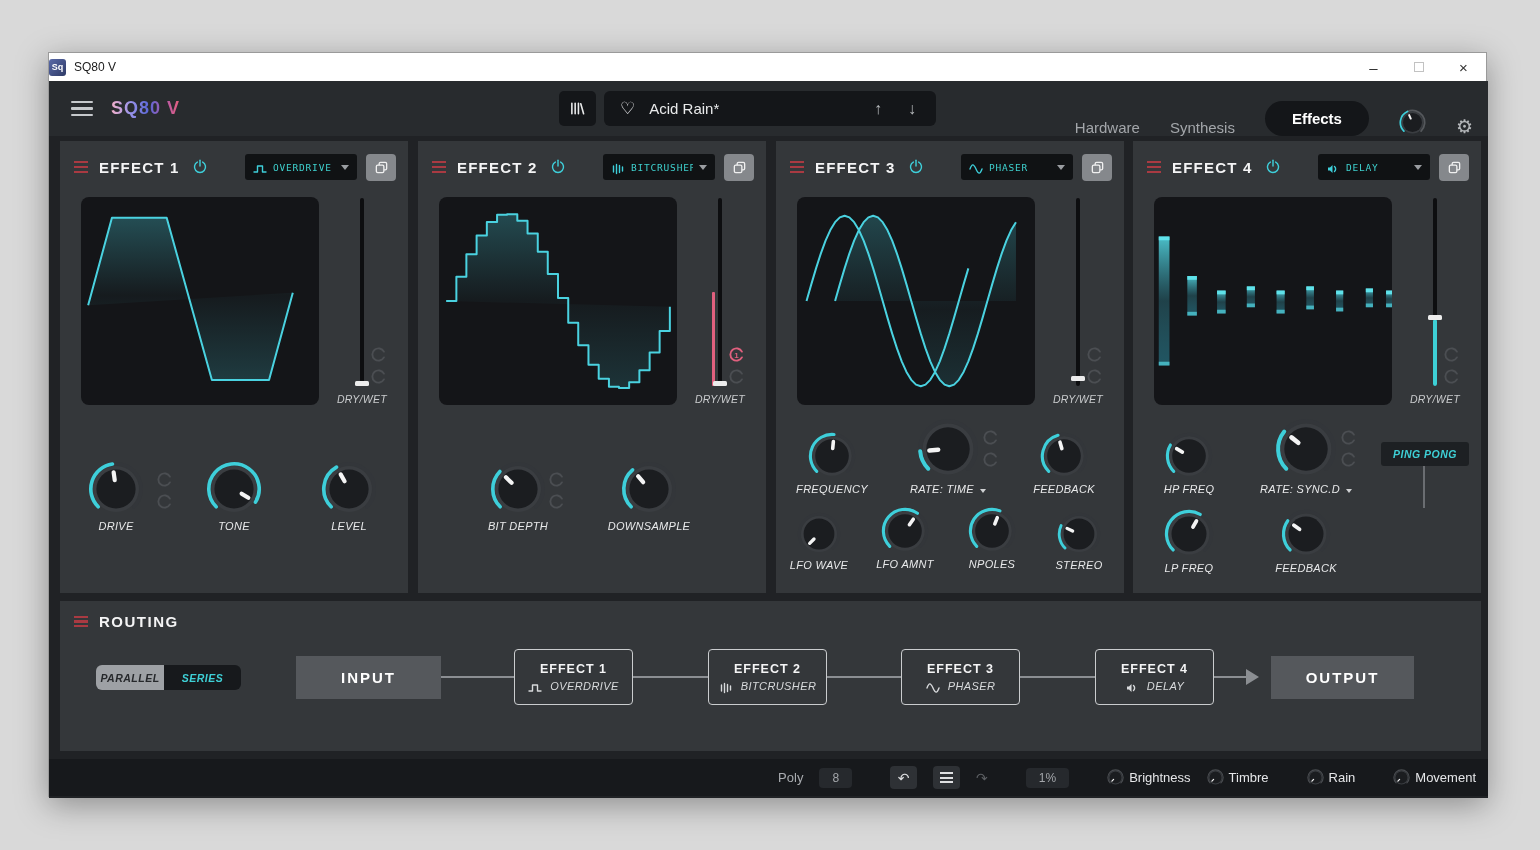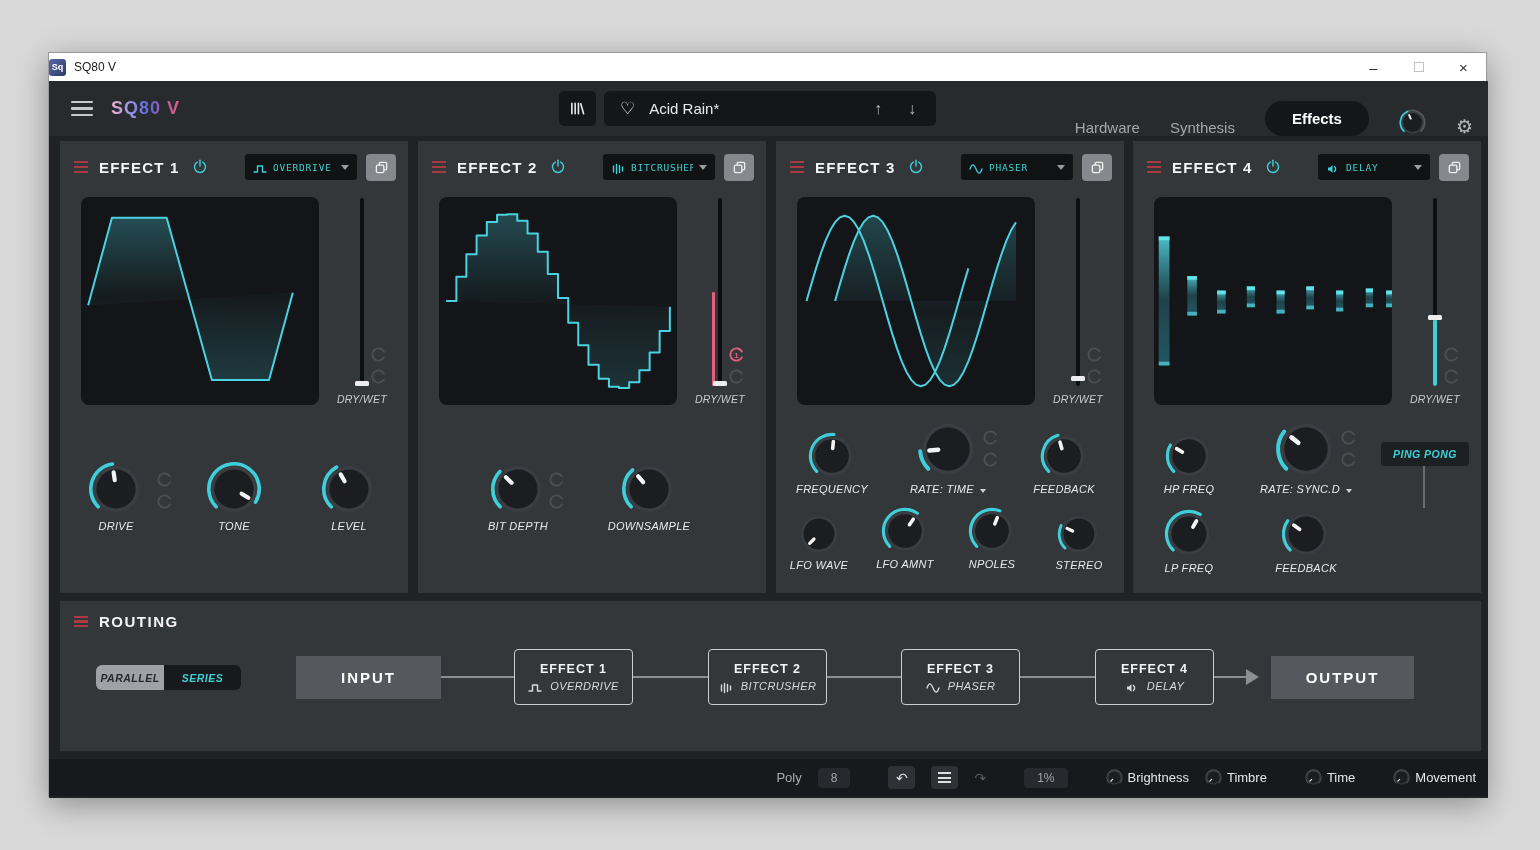--- a/index.html
+++ b/index.html
@@ -729,21 +729,21 @@
         <span class="f-label">Timbre</span>
       </span>
       <span class="gap-lg"></span>
       <span class="macro">
         <span class="knob k17"><svg viewBox="0 0 100 100" width="100%" height="100%">
               <circle cx="50" cy="50" r="41" fill="#3a3d41"></circle>
               <circle cx="50" cy="50" r="35" fill="#1b1d20"></circle>
               <path d="M 18.18 81.82 A 45 45 0 1 1 81.82 81.82" stroke="#4a4d51" stroke-width="6.5" fill="none" stroke-linecap="round"></path>
               <line x1="38.68629150101524" y1="61.31370849898476" x2="28.786796564403573" y2="71.21320343559643" stroke="#f4f4f4" stroke-width="7.5" stroke-linecap="round"></line>
             </svg></span>
-        <span class="f-label">Time</span>
+        <span class="f-label">Rain</span>
       </span>
       <span class="gap-lg"></span>
       <span class="macro">
         <span class="knob k17"><svg viewBox="0 0 100 100" width="100%" height="100%">
               <circle cx="50" cy="50" r="41" fill="#3a3d41"></circle>
               <circle cx="50" cy="50" r="35" fill="#1b1d20"></circle>
               <path d="M 18.18 81.82 A 45 45 0 1 1 81.82 81.82" stroke="#4a4d51" stroke-width="6.5" fill="none" stroke-linecap="round"></path>
               <line x1="38.68629150101524" y1="61.31370849898476" x2="28.786796564403573" y2="71.21320343559643" stroke="#f4f4f4" stroke-width="7.5" stroke-linecap="round"></line>
             </svg></span>
         <span class="f-label">Movement</span>

